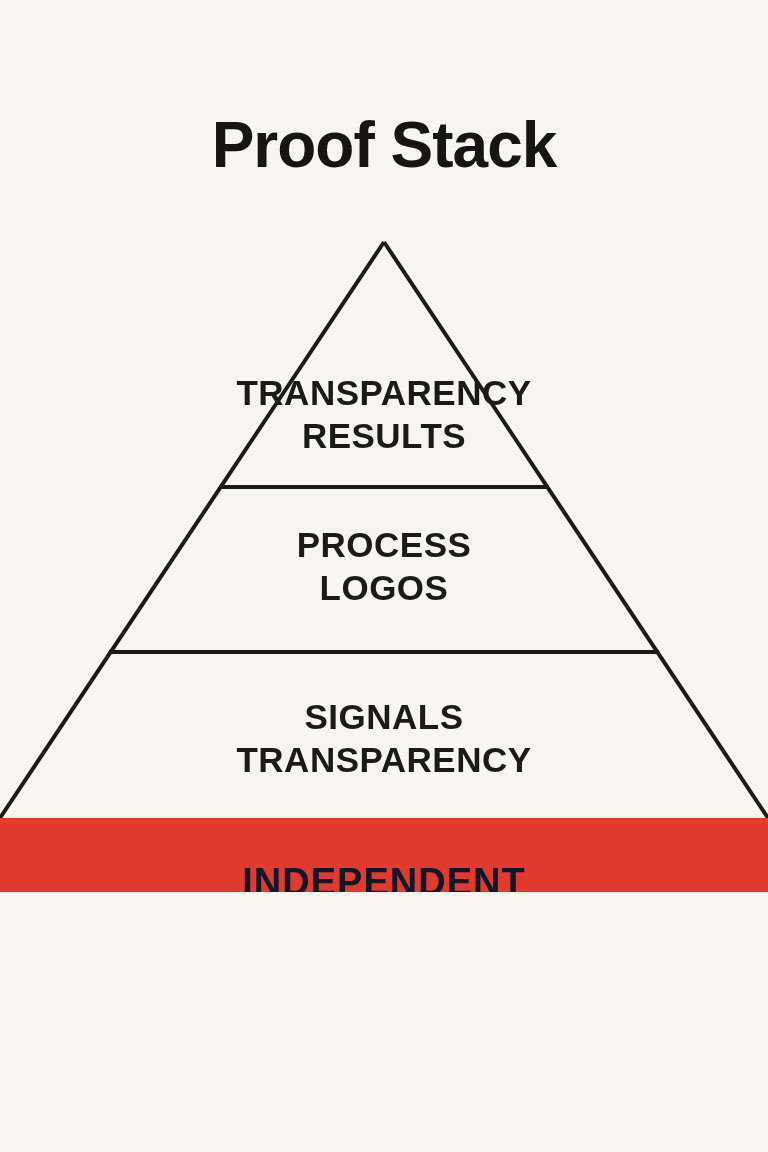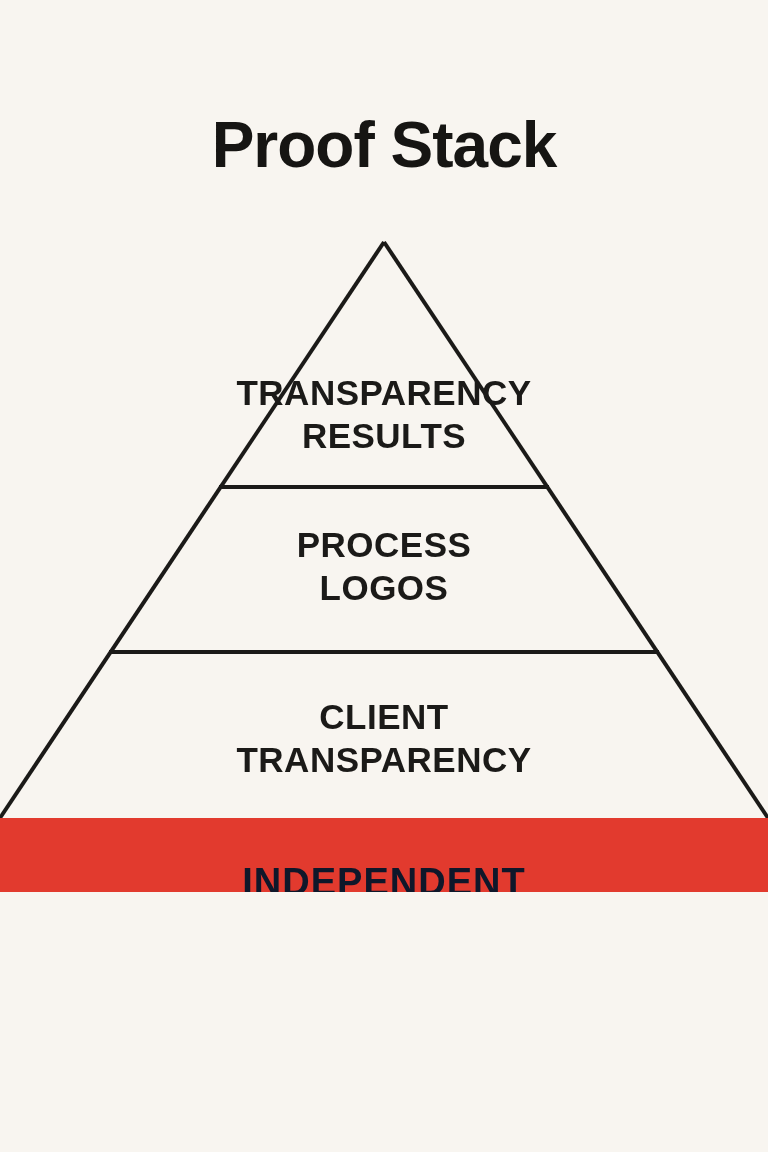--- a/index.html
+++ b/index.html
@@ -85,21 +85,21 @@
     <line x1="219" y1="487" x2="549" y2="487" stroke="#1b1a18" stroke-width="4"></line>
     <line x1="109" y1="652" x2="659" y2="652" stroke="#1b1a18" stroke-width="4"></line>
   </svg>
 
   <div class="level-label level-1">TRANSPARENCY
 RESULTS</div>
 
   <div class="level-label level-2">PROCESS
 LOGOS</div>
 
-  <div class="level-label level-3">CLIENT
+  <div class="level-label level-3">SIGNALS
 TRANSPARENCY</div>
 
   <div class="base-band">
     <div class="base-label">INDEPENDENT
 SIGNALS</div>
   </div>
 
 </div>
 
 </body></html>

